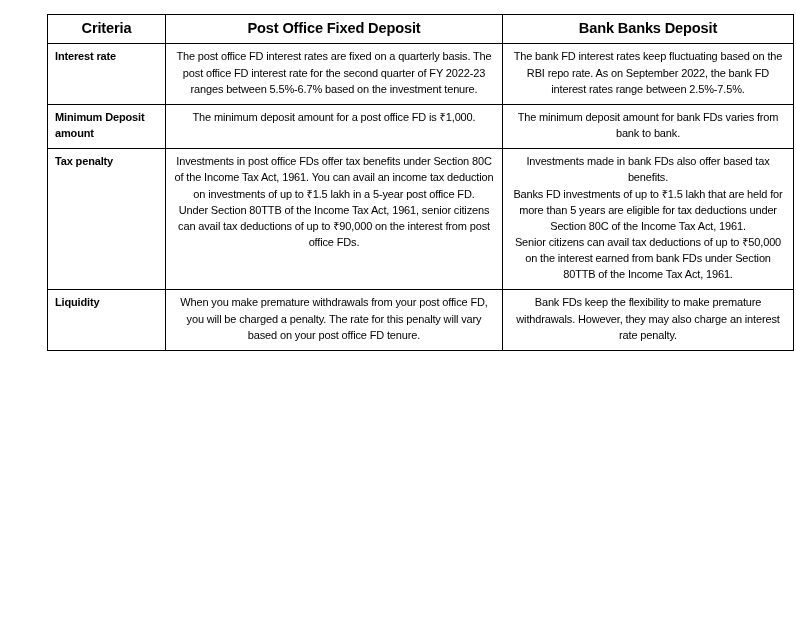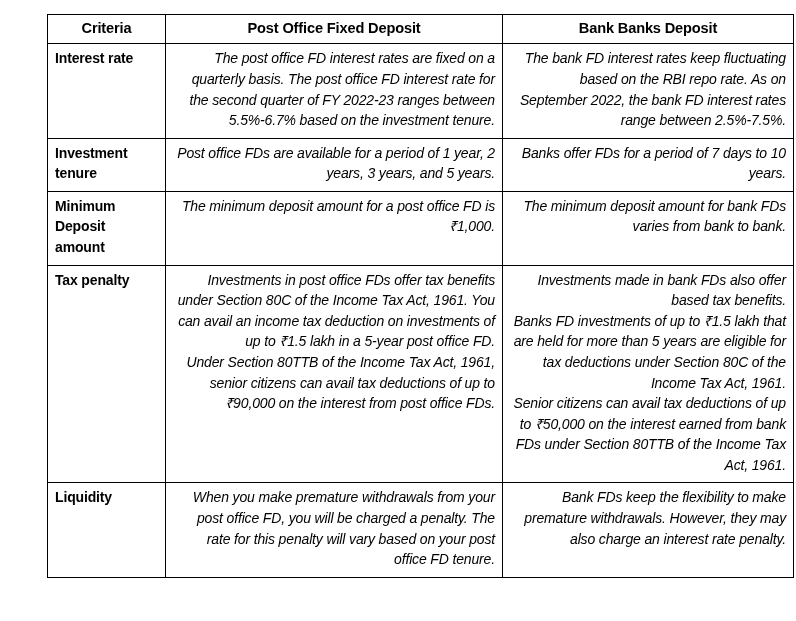--- a/index.html
+++ b/index.html
@@ -35,42 +35,41 @@
   }
   table.compare col.c-criteria { width: 118px; }
   table.compare col.c-post     { width: 337px; }
   table.compare col.c-bank     { width: 291px; }
 
   table.compare th,
   table.compare td {
     border: 1px solid #000000;
     vertical-align: top;
     padding: 4px 7px 7px 7px;
-    font-size: 14px;
+    font-size: 11px;
     line-height: 1.47;
     letter-spacing: -0.15px;
   }
   table.compare thead th {
     text-align: center;
     font-weight: bold;
     padding-top: 3px;
     padding-bottom: 4px;
     font-size: 14.6px;
   }
   th.crit-head { text-align: center; }
   td.crit-cell {
     font-weight: bold;
     text-align: left;
     padding-left: 8px;
   }
   td.body-cell {
     font-weight: normal;
-    text-align: right;
+    text-align: center;
     padding-left: 9px;
-    font-style: italic;
   }
   td.body-cell p {
     margin: 0;
   }
 </style>
 </head>
 <body>
 
 <div class="page">
   <div class="table-wrap">
@@ -88,25 +87,20 @@
         </tr>
       </thead>
       <tbody>
 
         <tr>
           <td class="crit-cell">Interest rate</td>
           <td class="body-cell">The post office FD interest rates are fixed on a quarterly basis. The post office FD interest rate for the second quarter of FY 2022-23 ranges between 5.5%-6.7% based on the investment tenure.</td>
           <td class="body-cell">The bank FD interest rates keep fluctuating based on the RBI repo rate. As on September 2022, the bank FD interest rates range between 2.5%-7.5%.</td>
         </tr>
 
-        <tr>
-          <td class="crit-cell">Investment tenure</td>
-          <td class="body-cell">Post office FDs are available for a period of 1 year, 2 years, 3 years, and 5 years.</td>
-          <td class="body-cell">Banks offer FDs for a period of 7 days to 10 years.</td>
-        </tr>
 
         <tr>
           <td class="crit-cell">Minimum Deposit amount</td>
           <td class="body-cell">The minimum deposit amount for a post office FD is ₹1,000.</td>
           <td class="body-cell">The minimum deposit amount for bank FDs varies from bank to bank.</td>
         </tr>
 
         <tr>
           <td class="crit-cell">Tax penalty</td>
           <td class="body-cell">

